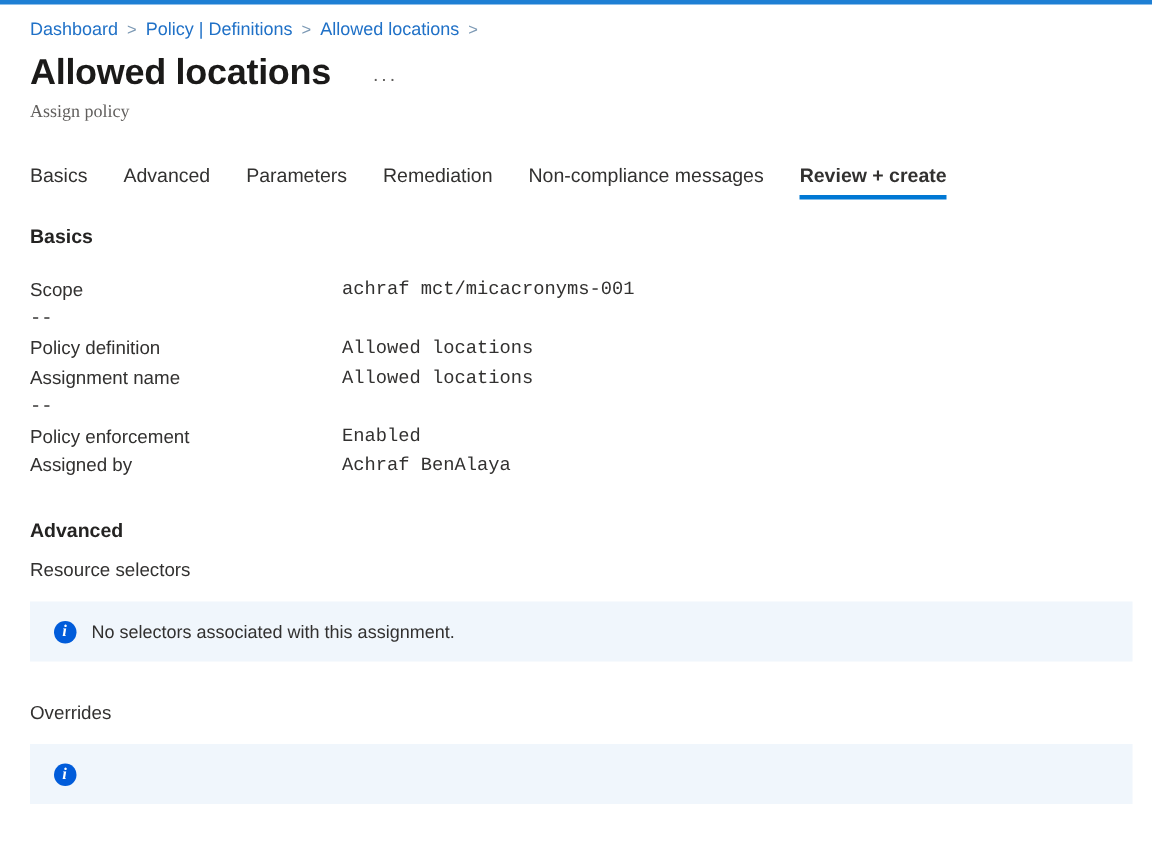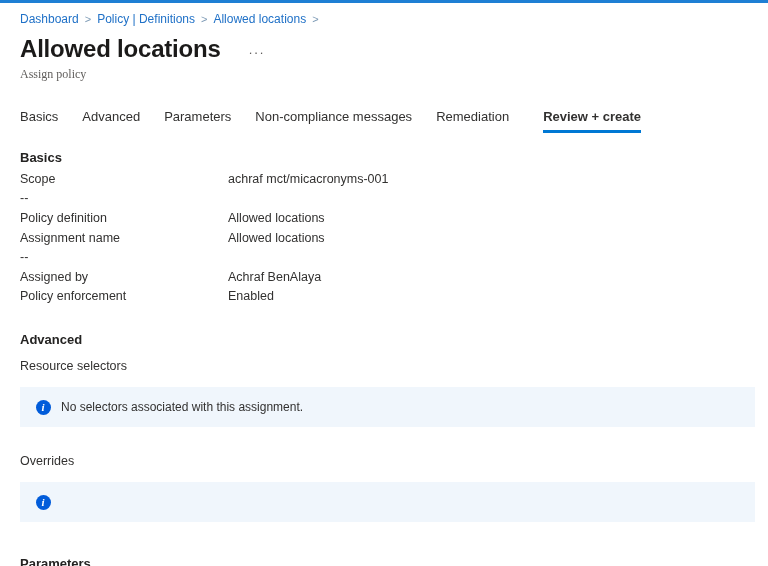--- a/index.html
+++ b/index.html
@@ -26,29 +26,29 @@
   .ellipsis-btn {
     border: none; background: none; padding: 0 2px; cursor: pointer;
     color: #605e5c; font-size: 13px; letter-spacing: 2px; line-height: 1;
     font-family: "Liberation Sans", sans-serif;
   }
   .subtitle { font-size: 12px; color: #605e5c; margin-top: 4px; font-family: Liberation Serif, serif; }
 
   
   .tabs { display: flex; gap: 24px; margin-top: 27px; font-size: 13px; }
   .tab { padding-bottom: 6px; cursor: pointer; border-bottom: 3px solid transparent; }
-  .tab.active { font-weight: 700; border-bottom-color: var(--accent, #0078d4); margin-left: 10px; }
+  .tab.active { font-weight: 700; border-bottom-color: var(--accent, #0078d4); }
 
   
   h2 { font-size: 13px; font-weight: 700; margin: 0; color: #242322; }
   .sec-basics { margin-top: 17px; }
-  .rows { margin-top: 4px; }
+  .rows { margin-top: 18px; }
   .row { display: flex; align-items: center; height: 19.6px; }
   .row .label { width: 208px; flex: 0 0 208px; }
-  .row .value { flex: 1; }
+  .row .value { flex: 1; font-family: Liberation Mono, monospace; }
 
   .sec-advanced { margin-top: 26px; }
   .plain-label { margin-top: 12px; }
 
   .banner {
     margin-top: 14px; height: 40px;
     background: var(--banner-bg, #f0f6fc);
     display: flex; align-items: center; gap: 10px;
     padding: 0 16px; font-size: 12px;
   }
@@ -79,22 +79,22 @@
   <div class="title-row">
     <h1>Allowed locations</h1>
     <button class="ellipsis-btn">...</button>
   </div>
   <div class="subtitle">Assign policy</div>
 
   <div class="tabs">
     <div class="tab">Basics</div>
     <div class="tab">Advanced</div>
     <div class="tab">Parameters</div>
+    <div class="tab">Remediation</div>
     <div class="tab">Non-compliance messages</div>
-    <div class="tab">Remediation</div>
     <div class="tab active">Review + create</div>
   </div>
 
   <section class="sec-basics">
     <h2>Basics</h2>
     <div class="rows">
       <div class="row">
         <div class="label">Scope</div>
         <div class="value">achraf mct/micacronyms-001</div>
       </div>
@@ -106,26 +106,26 @@
         <div class="value">Allowed locations</div>
       </div>
       <div class="row">
         <div class="label">Assignment name</div>
         <div class="value">Allowed locations</div>
       </div>
       <div class="row">
         <div class="value">--</div>
       </div>
       <div class="row">
+        <div class="label">Policy enforcement</div>
+        <div class="value">Enabled</div>
+      </div>
+      <div class="row">
         <div class="label">Assigned by</div>
         <div class="value">Achraf BenAlaya</div>
-      </div>
-      <div class="row">
-        <div class="label">Policy enforcement</div>
-        <div class="value">Enabled</div>
       </div>
     </div>
   </section>
 
   <section class="sec-advanced">
     <h2>Advanced</h2>
     <div class="plain-label">Resource selectors</div>
 
     <div class="banner">
       <span class="info-icon">i</span>

